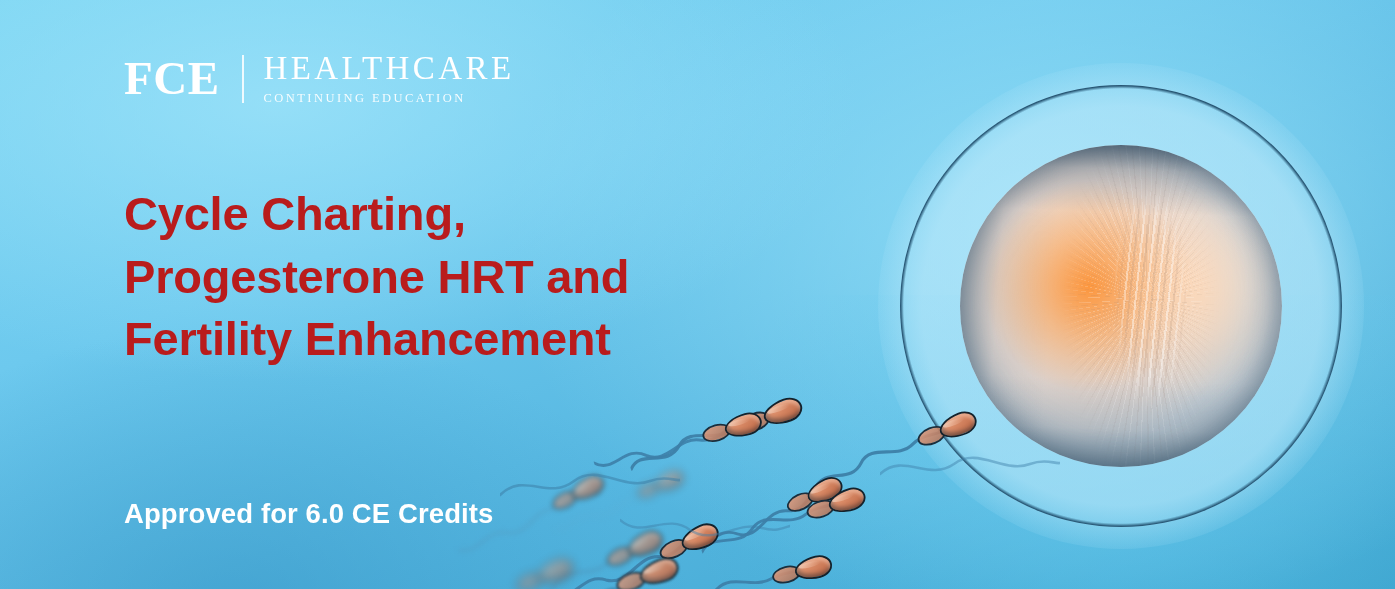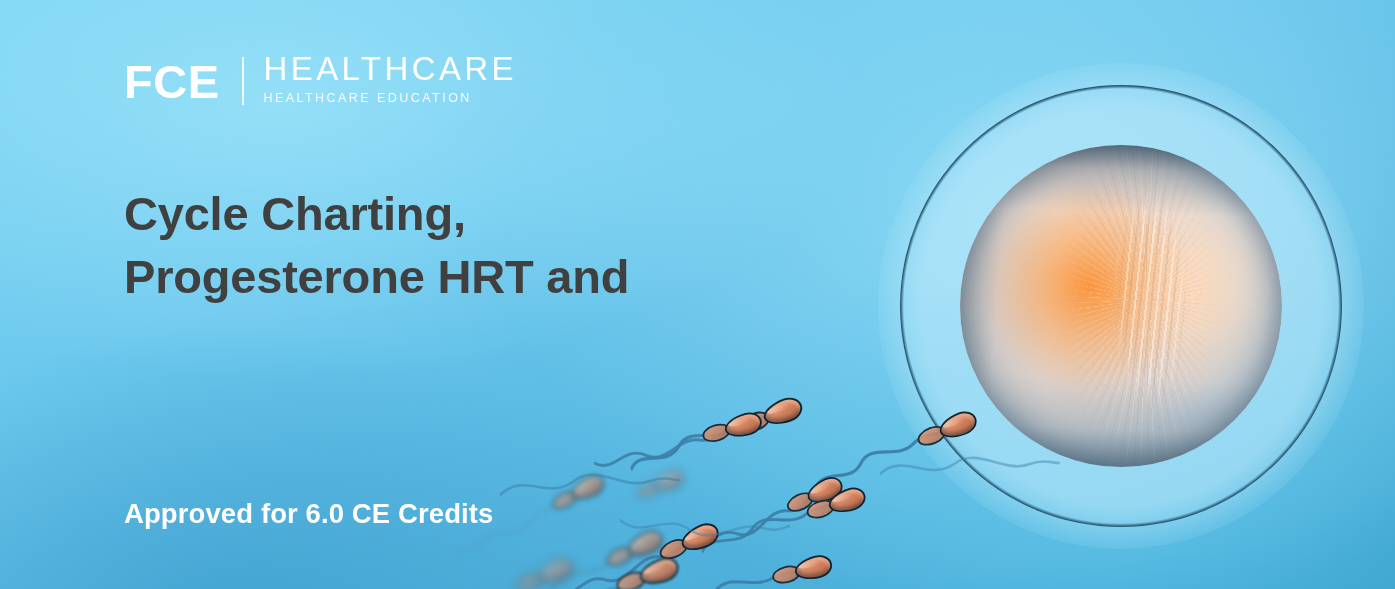--- a/index.html
+++ b/index.html
@@ -232,21 +232,22 @@
     left: 124px;
     top: 0;
     width: 720px;
     height: 100%;
   }
 
   #logo {
     position: absolute;
     top: 52px; left: 0;
     display: flex;
-    align-items: flex-end;
+    align-items: center;
+    font-family: Liberation Serif, serif;
   }
   #logo-fce {
     font-size: 47px;
     font-weight: bold;
     color: #ffffff;
     letter-spacing: 0.5px;
     line-height: 0.95;
   }
   #logo-divider {
     width: 2px;
@@ -273,21 +274,21 @@
     margin-top: 7px;
     line-height: 1;
   }
 
   #headline {
     position: absolute;
     top: 152px; left: 0;
     width: 600px;
     font-size: 47px;
     font-weight: bold;
-    color: #404040;
+    color: #b91c1c;
     line-height: 1.33;
     letter-spacing: -0.2px;
   }
   #headline .hl {
     display: block;
     white-space: nowrap;
   }
 
   #subtitle {
     position: absolute;
@@ -472,26 +473,27 @@
     </svg>
   </div>
 
   <div id="content">
 
     <div id="logo">
       <span id="logo-fce">FCE</span>
       <span id="logo-divider"></span>
       <span id="logo-right">
         <span id="logo-fertility">HEALTHCARE</span>
-        <span id="logo-ce">HEALTHCARE EDUCATION</span>
+        <span id="logo-ce">CONTINUING EDUCATION</span>
       </span>
     </div>
 
     <h1 id="headline">
       <span class="hl">Cycle Charting,</span>
       <span class="hl">Progesterone HRT and</span>
+      <span class="hl">Fertility Enhancement</span>
     </h1>
 
 
     <div id="credits">Approved for 6.0 CE Credits</div>
 
   </div>
 </div>
 
 </body></html>

